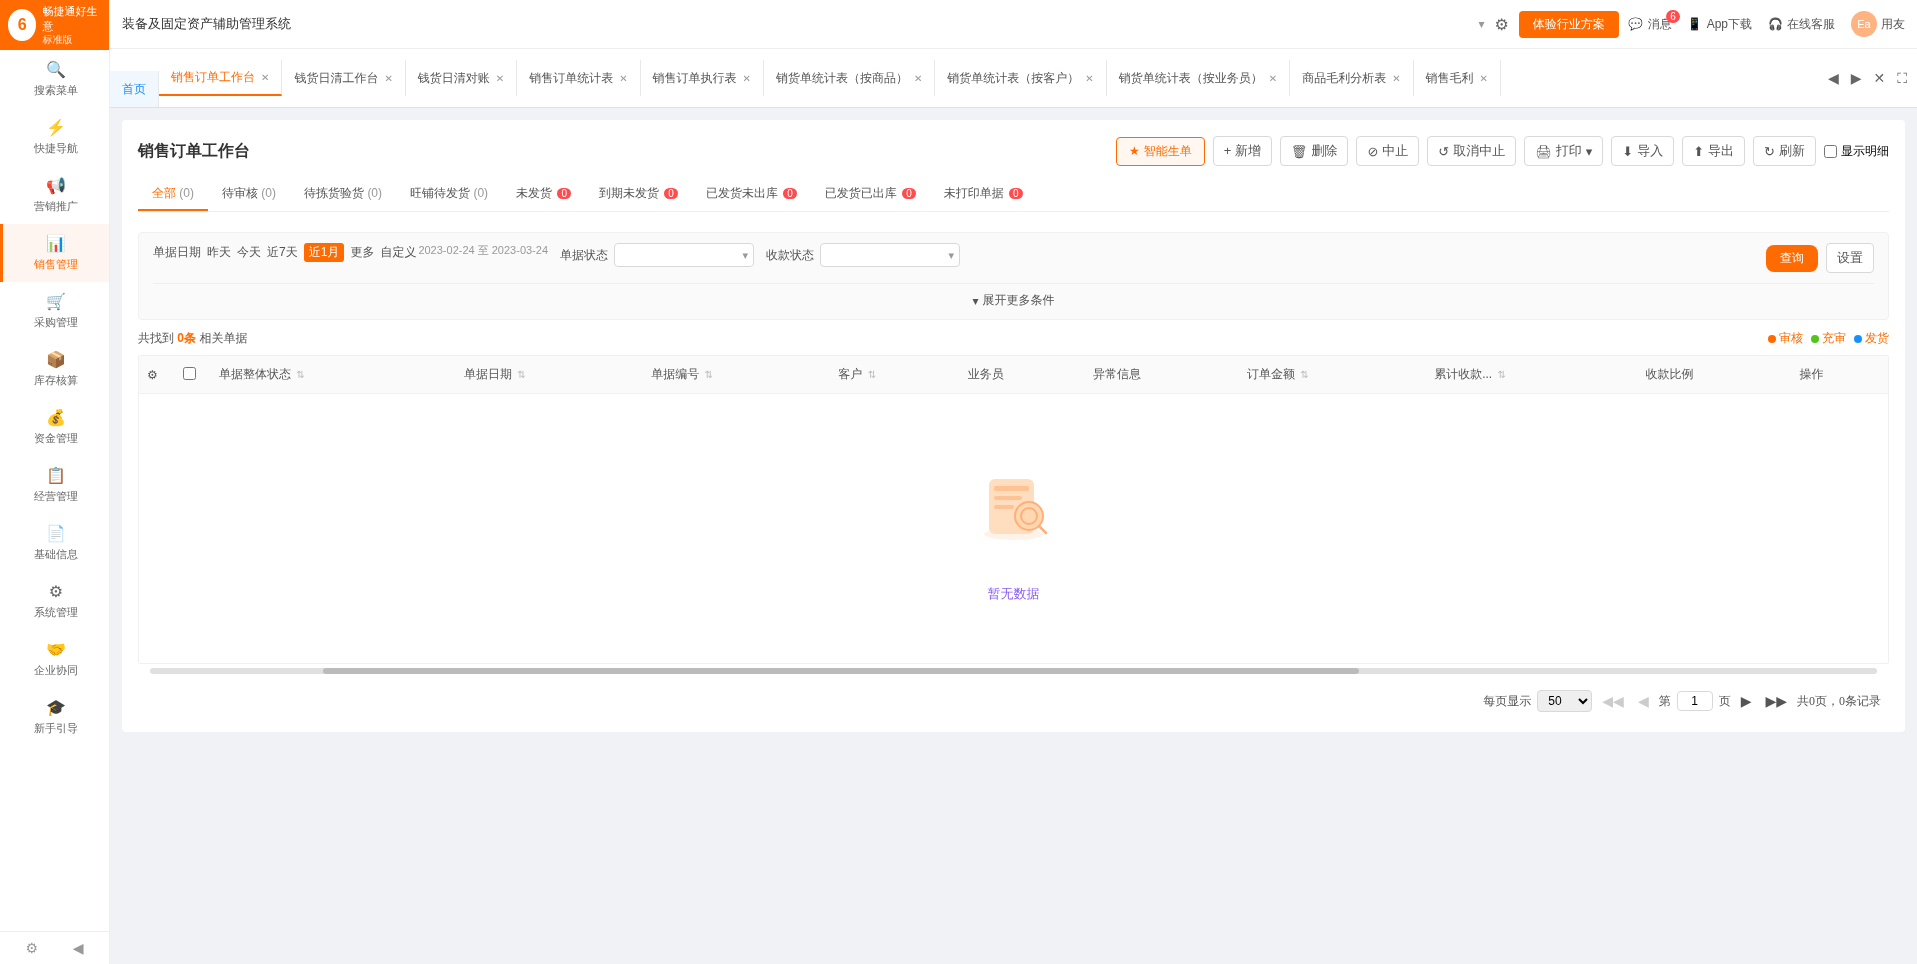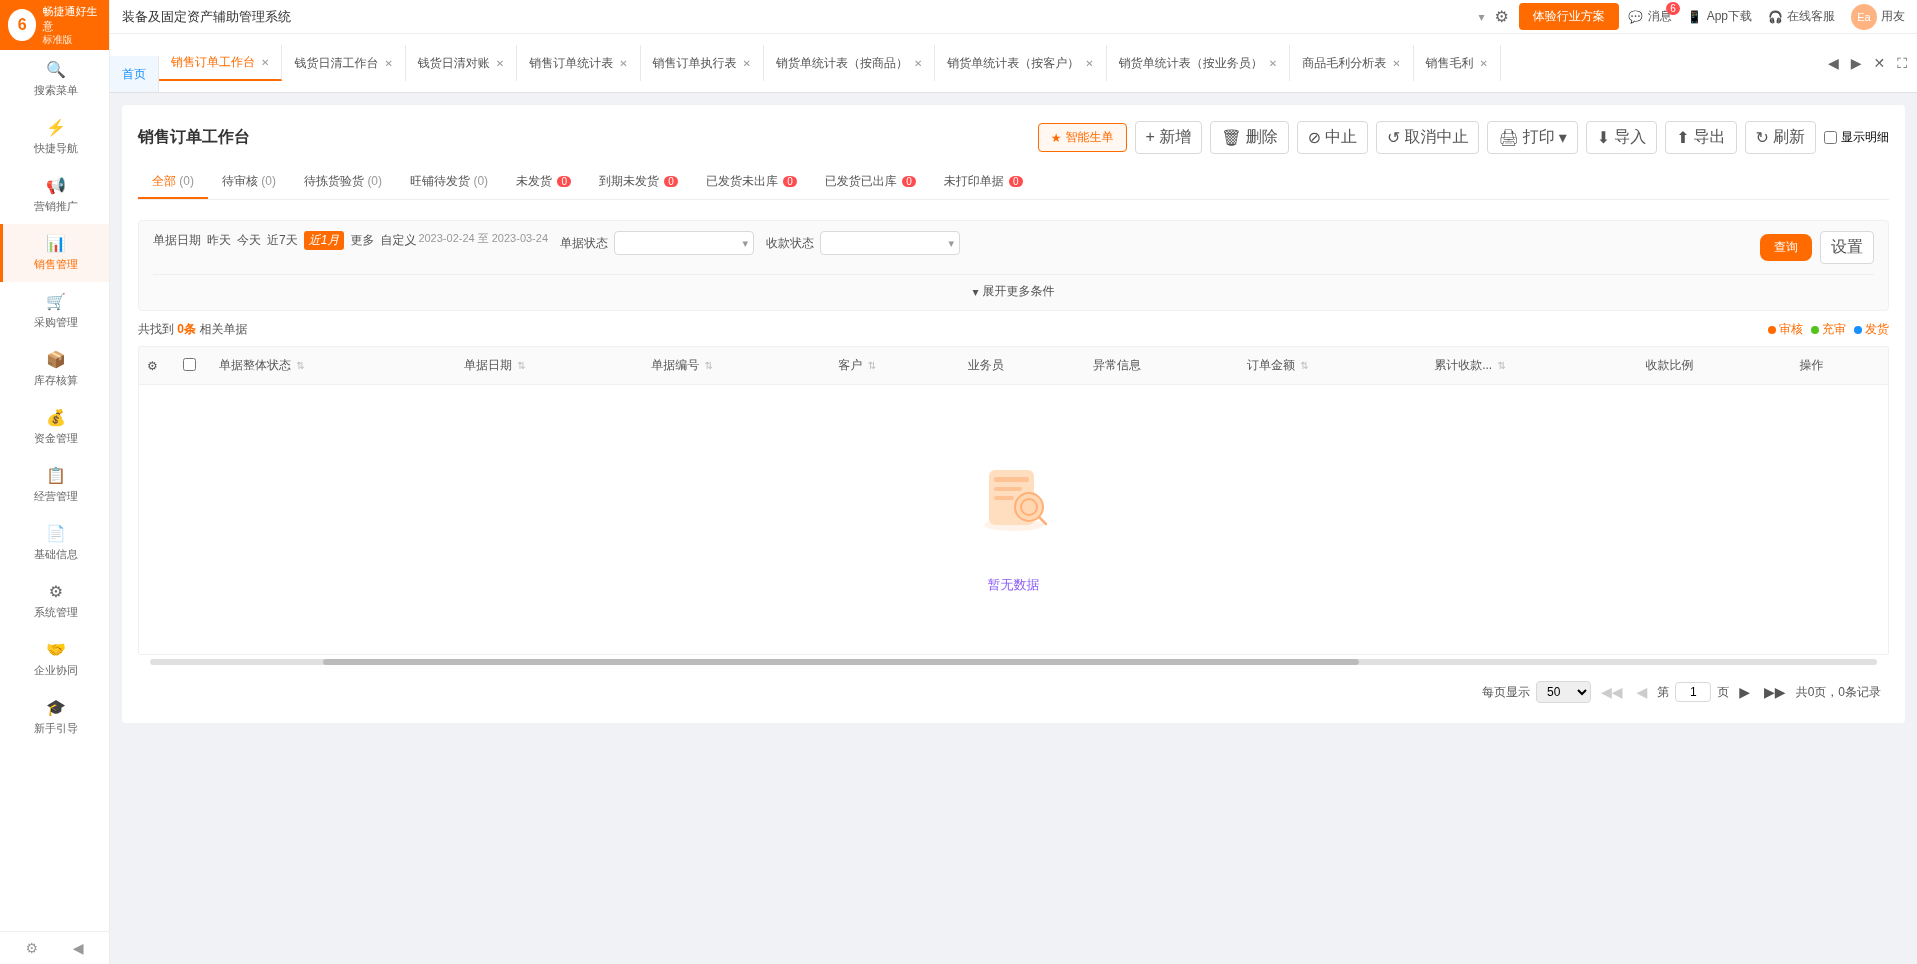--- a/index.html
+++ b/index.html
@@ -13,21 +13,21 @@
     .sidebar-nav-item { display: flex; flex-direction: column; align-items: center; justify-content: center; padding: 10px 4px; cursor: pointer; gap: 4px; color: #666; font-size: 11px; border-left: 3px solid transparent; }
     .sidebar-nav-item.active { background: #fff5f0; color: #ff6b00; border-left: 3px solid #ff6b00; }
     .sidebar-nav-item .icon { font-size: 16px; }
     .sidebar-bottom { margin-top: auto; border-top: 1px solid #eee; display: flex; justify-content: space-around; padding: 8px; }
     .sidebar-bottom-btn { cursor: pointer; color: #999; font-size: 14px; }
 
     
     .main { flex: 1; display: flex; flex-direction: column; overflow: hidden; }
 
     
-    .topbar { height: 34px; background: #fff; border-bottom: 1px solid #eee; display: flex; align-items: center; padding: 0 12px; gap: 10px; }
+    .topbar { height: 49px; background: #fff; border-bottom: 1px solid #eee; display: flex; align-items: center; padding: 0 12px; gap: 10px; }
     .topbar-title { font-size: 13px; color: #333; flex: 1; }
     .topbar-dropdown { display: flex; align-items: center; gap: 4px; cursor: pointer; color: #555; }
     .topbar-dropdown .arrow { color: #999; }
     .topbar-settings-icon { color: #666; cursor: pointer; font-size: 16px; }
     .topbar-industry-btn { background: #ff6b00; color: #fff; border: none; border-radius: 4px; padding: 5px 14px; cursor: pointer; font-size: 12px; }
     .topbar-right { display: flex; align-items: center; gap: 16px; margin-left: auto; }
     .topbar-right-item { display: flex; align-items: center; gap: 4px; cursor: pointer; color: #555; font-size: 12px; position: relative; }
     .badge { background: #ff4d4f; color: #fff; border-radius: 10px; font-size: 10px; padding: 1px 4px; position: absolute; top: -6px; right: -8px; }
     .avatar { width: 26px; height: 26px; background: #ffb380; border-radius: 50%; display: flex; align-items: center; justify-content: center; color: #fff; font-size: 11px; }
 
@@ -41,38 +41,38 @@
     .tabbar-nav { display: flex; align-items: center; padding: 0 6px; gap: 4px; margin-left: auto; }
     .tabbar-nav-btn { cursor: pointer; color: #666; font-size: 14px; padding: 2px 4px; }
 
     
     .content { flex: 1; overflow: auto; background: #f0f2f5; padding: 12px; }
     .page-card { background: #fff; border-radius: 4px; padding: 16px; }
     .page-header { display: flex; align-items: center; justify-content: space-between; margin-bottom: 12px; }
     .page-title { font-size: 16px; font-weight: bold; color: #333; }
     .page-actions { display: flex; align-items: center; gap: 8px; }
     .btn-smart { background: #fff7f0; border: 1px solid #ff6b00; color: #ff6b00; border-radius: 4px; padding: 5px 12px; cursor: pointer; font-size: 12px; display: flex; align-items: center; gap: 4px; }
-    .btn-action { background: #fff; border: 1px solid #d9d9d9; color: #555; border-radius: 4px; padding: 5px 10px; cursor: pointer; font-size: 16px; display: flex; align-items: center; gap: 4px; }
+    .btn-action { background: #fff; border: 1px solid #d9d9d9; color: #555; border-radius: 4px; padding: 5px 10px; cursor: pointer; font-size: 13px; display: flex; align-items: center; gap: 4px; }
     .btn-primary { background: #ff6b00; color: #fff; border: none; border-radius: 8px; padding: 5px 14px; cursor: pointer; font-size: 12px; }
 
     
     .sub-tabs { display: flex; gap: 0; margin-bottom: 20px; border-bottom: 1px solid #eee; }
     .sub-tab { padding: 7px 14px; cursor: pointer; color: #555; font-size: 12px; border-bottom: 2px solid transparent; }
     .sub-tab.active { color: #ff6b00; border-bottom: 2px solid #ff6b00; }
     .sub-tab .count-badge { background: #ff4d4f; color: #fff; border-radius: 10px; font-size: 10px; padding: 0 4px; margin-left: 2px; }
     .sub-tab .count-zero { color: #999; }
 
     
     .filter-bar { display: flex; align-items: flex-start; gap: 12px; margin-bottom: 10px; flex-wrap: wrap; }
     .filter-item { display: flex; align-items: center; gap: 6px; }
     .filter-label { color: #555; font-size: 12px; white-space: nowrap; }
     .filter-dates { display: flex; flex-direction: row; gap: 2px; }
     .filter-date-options { display: flex; gap: 6px; align-items: center; }
     .filter-date-opt { cursor: pointer; color: #555; font-size: 12px; }
-    .filter-date-opt.active { color: #fff; background: #ff6b00; border-radius: 3px; padding: 1px 5px; font-style: italic; }
+    .filter-date-opt.active { color: #fff; background: #ff6b00; border-radius: 3px; padding: 1px 5px; }
     .filter-date-range { color: #999; font-size: 11px; }
     .filter-select { border: 1px solid #d9d9d9; border-radius: 4px; padding: 4px 24px 4px 8px; font-size: 12px; color: #555; background: #fff; cursor: pointer; appearance: none; min-width: 140px; }
     .filter-select-wrap { position: relative; display: inline-block; }
     .filter-select-wrap::after { content: '▾'; position: absolute; right: 6px; top: 50%; transform: translateY(-50%); color: #999; pointer-events: none; font-size: 11px; }
     .expand-btn { display: flex; align-items: center; gap: 4px; color: #555; cursor: pointer; font-size: 12px; border: none; background: none; }
 
     
     .table-header-bar { display: flex; align-items: center; justify-content: space-between; margin-bottom: 8px; }
     .table-count { font-size: 12px; color: #555; }
     .table-count .highlight { color: #ff6b00; font-weight: bold; }
@@ -93,21 +93,21 @@
     .empty-icon { font-size: 80px; margin-bottom: 12px; color: #ffb380; opacity: 0.8; }
     .empty-text { color: #8b5cf6; font-size: 13px; }
 
     
     .pagination { display: flex; align-items: center; justify-content: flex-end; padding: 12px 8px 4px; gap: 6px; background: #fff; }
     .pagination-label { color: #555; font-size: 12px; }
     .pagination-select { border: 1px solid #d9d9d9; border-radius: 4px; padding: 2px 6px; font-size: 12px; }
     .pagination-btn { cursor: pointer; color: #555; font-size: 14px; padding: 2px 4px; }
     .pagination-btn.disabled { color: #ccc; cursor: default; }
     .pagination-input { border: 1px solid #d9d9d9; border-radius: 4px; padding: 2px 4px; width: 36px; text-align: center; font-size: 12px; }
-    .pagination-total { color: #555; font-size: 12px; }
+    .pagination-total { color: #555; font-size: 12px; font-family: Liberation Serif, serif; }
 
     .scrollbar-track { background: #e0e0e0; height: 6px; border-radius: 3px; margin: 4px 12px; }
     .scrollbar-thumb { background: #bbb; height: 6px; border-radius: 3px; width: 60%; margin-left: 10%; }
   </style>
 </head>
 <body>
 
 <div class="sidebar">
   <div class="sidebar-logo">
     <div class="sidebar-logo-icon">6</div>

